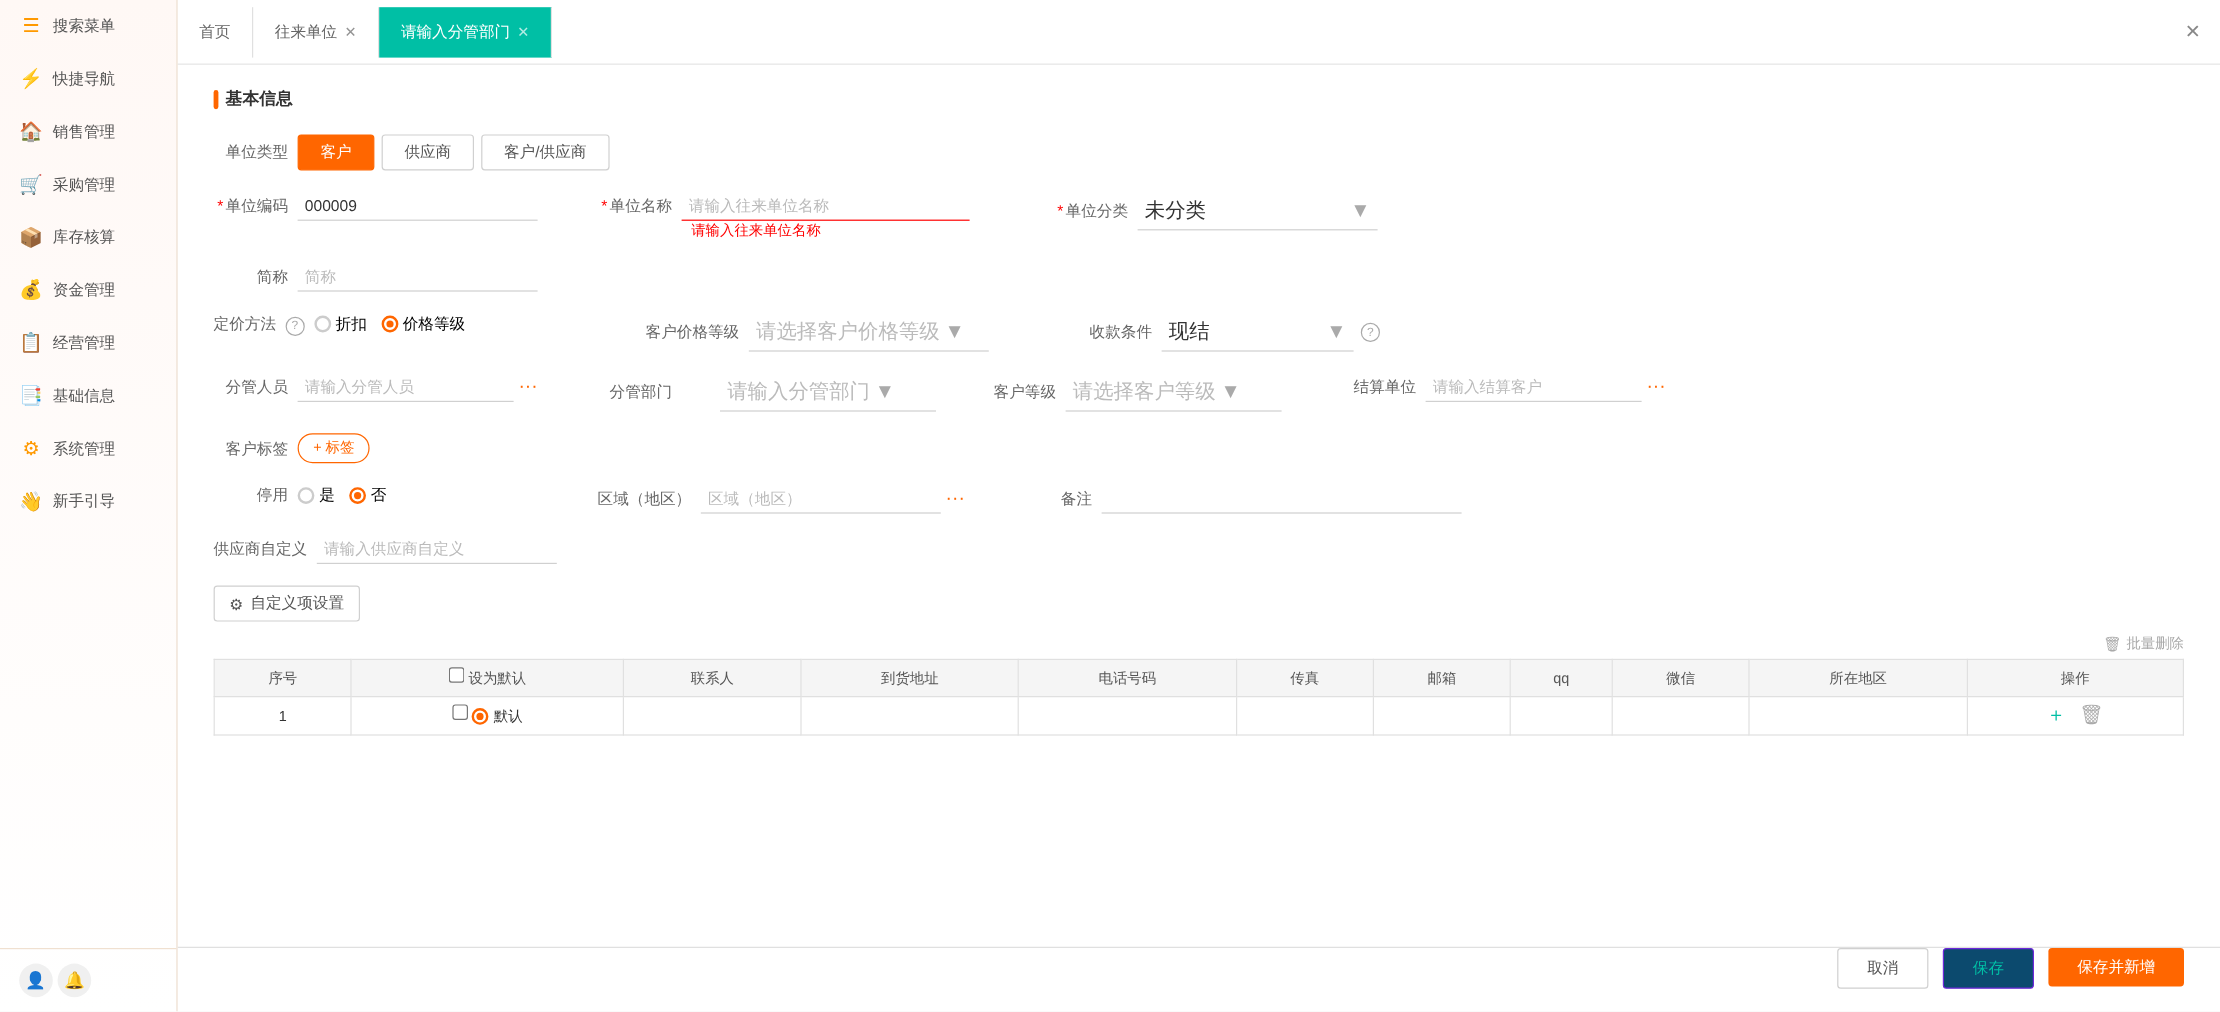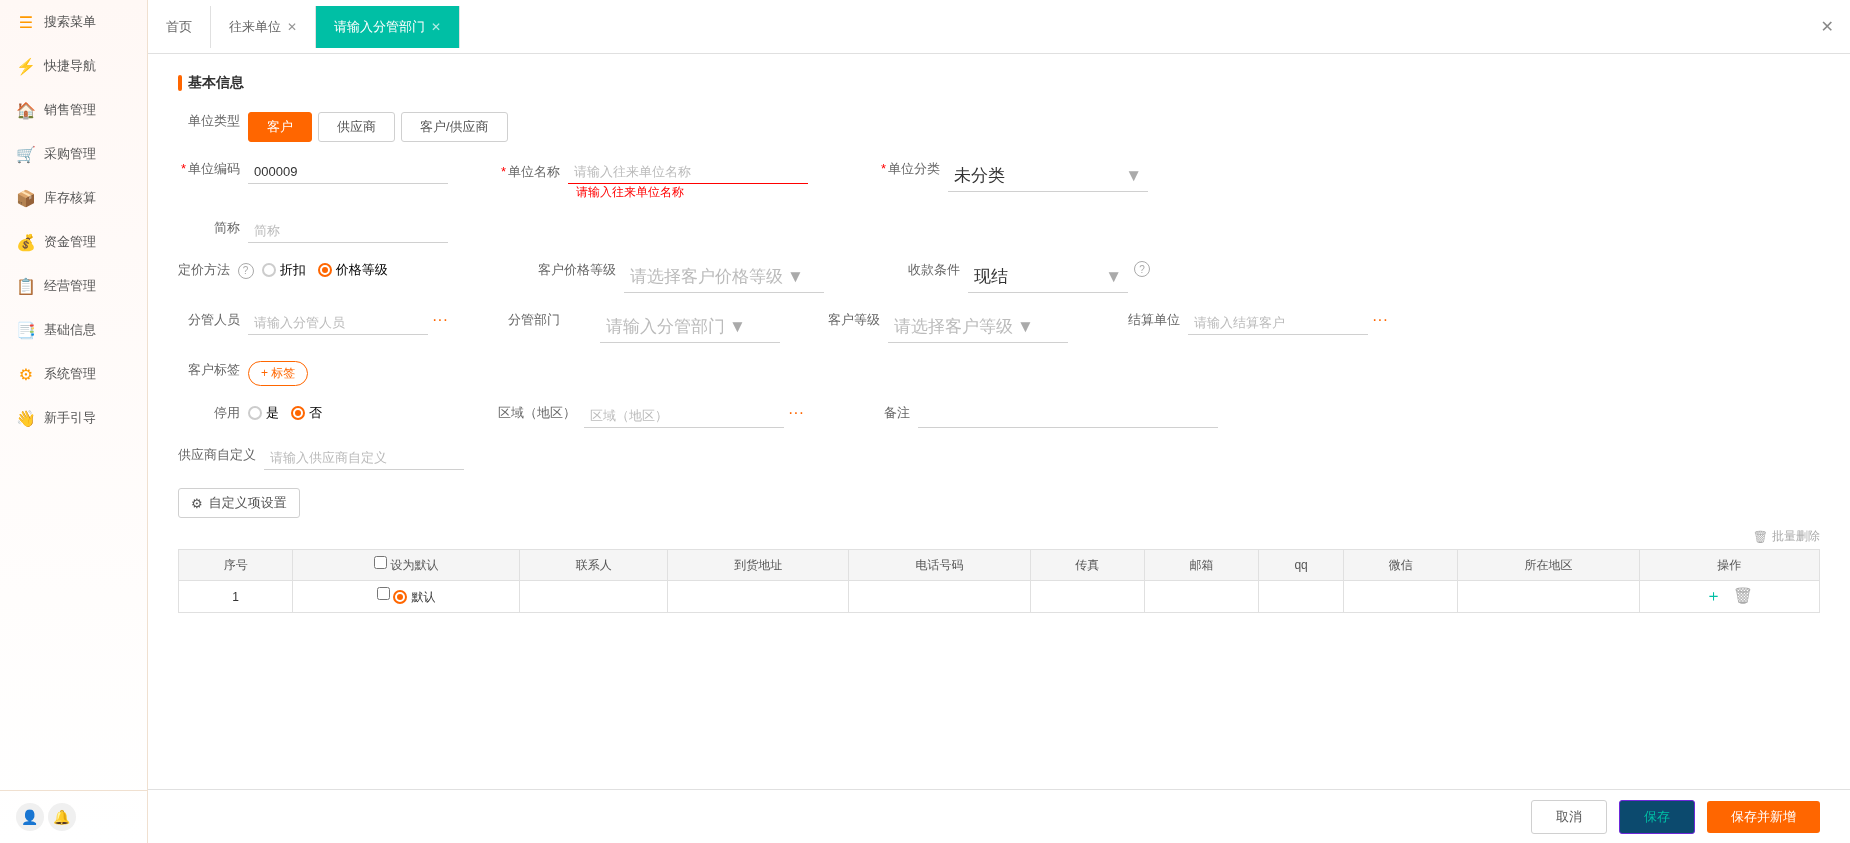--- a/index.html
+++ b/index.html
@@ -101,21 +101,21 @@
 
     
     .form-row {
       display: flex;
       align-items: flex-start;
       margin-bottom: 18px;
       gap: 0;
     }
     .form-field {
       display: flex;
-      align-items: flex-start;
+      align-items: center;
       flex: 1;
       min-width: 0;
     }
     .form-label {
       color: #666;
       font-size: 13px;
       white-space: nowrap;
       min-width: 70px;
       text-align: right;
       padding-right: 8px;
@@ -234,21 +234,21 @@
       padding: 5px 12px; cursor: pointer; color: #555; font-size: 13px;
       background: #fff; margin-bottom: 10px;
     }
 
     
     .bottom-bar {
       height: 54px;
       background: #fff;
       border-top: 1px solid #e0e0e0;
       display: flex;
-      align-items: center;
+      align-items: flex-start;
       justify-content: flex-end;
       padding: 0 30px;
       gap: 12px;
       flex-shrink: 0;
     }
     .btn-cancel {
       padding: 7px 24px;
       border: 1px solid #d0d0d0;
       border-radius: 3px;
       background: #fff;

